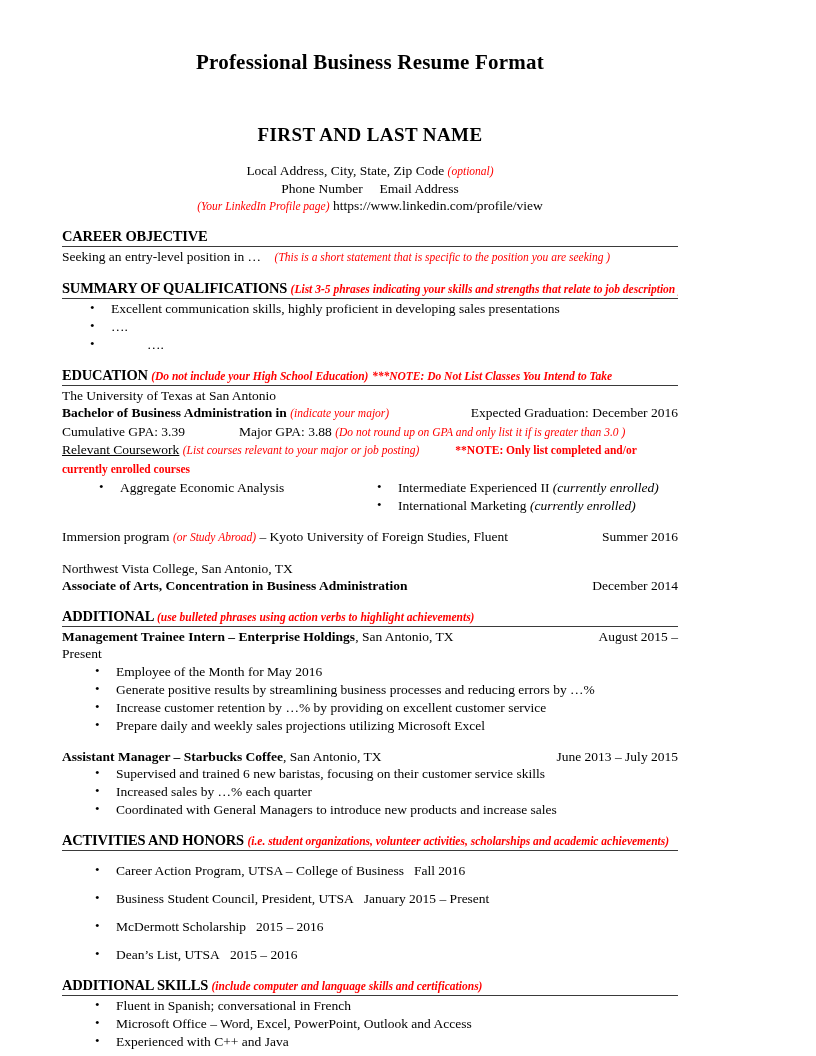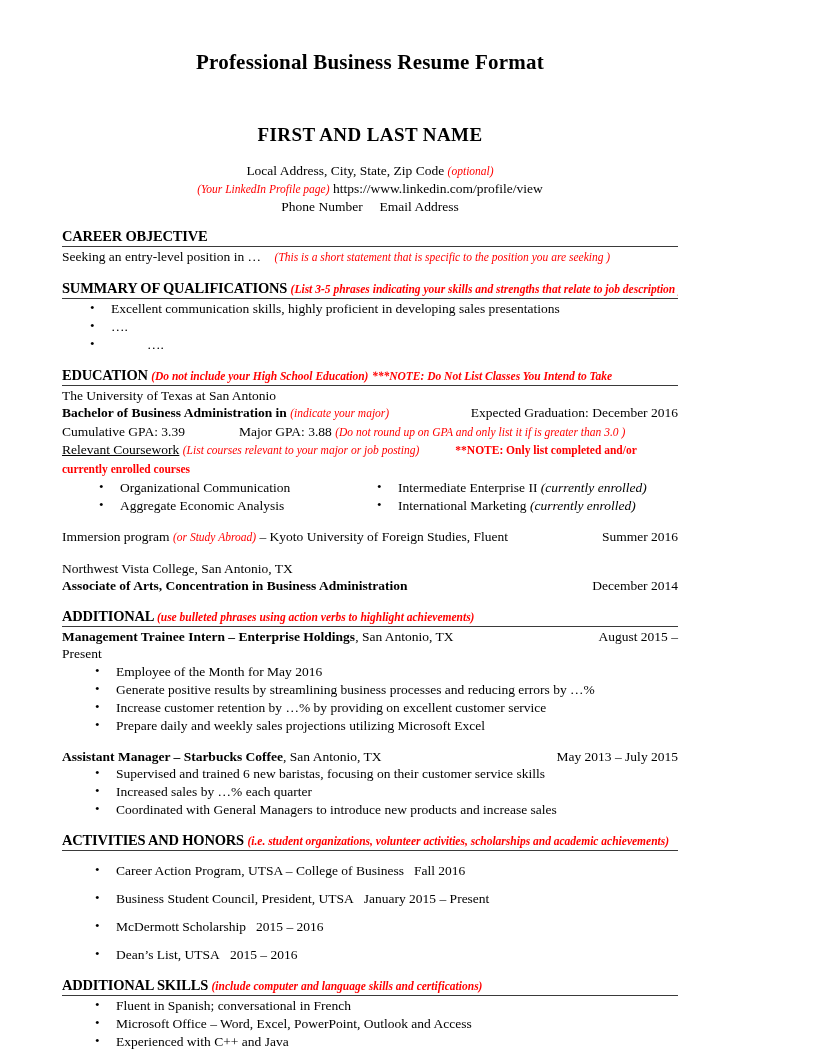--- a/index.html
+++ b/index.html
@@ -143,27 +143,27 @@
   <div class="doc-title">Professional Business Resume Format</div>
 
   <div class="name-header">FIRST AND LAST NAME</div>
 
   <div class="contact-block">
     <div class="contact-line">
       <span>Local Address, City, State, Zip Code</span>
       <span class="note">(optional)</span>
     </div>
     <div class="contact-line">
-      <span class="note">(Your LinkedIn Profile page)</span>
-      <span>https://www.linkedin.com/profile/view</span>
-    </div>
-    <div class="contact-line">
       <span>Phone Number</span>
       &nbsp;&nbsp;&nbsp;
       <span>Email Address</span>
+    </div>
+    <div class="contact-line">
+      <span class="note">(Your LinkedIn Profile page)</span>
+      <span>https://www.linkedin.com/profile/view</span>
     </div>
   </div>
 
   <div class="section">
     <div class="sec-head">
       <span>CAREER OBJECTIVE</span>
     </div>
     <div class="sec-body">
       <div class="line">
         <span>Seeking an entry-level position in …</span>
@@ -214,33 +214,29 @@
 
       <div class="line">
         <span class="ul">Relevant Coursework</span>
         <span class="note">(List courses relevant to your major or job posting)</span><span class="note-bold">**NOTE: Only list completed and/or currently enrolled courses</span>
       </div>
 
       <div class="course-cols">
         <div class="col left-col">
           <ul class="bul">
             <li>
-              <span>Organizational Communication</span>
-              <span class="it"></span>
-            </li>
-            <li>
               <span>Aggregate Economic Analysis</span>
               <span class="it"></span>
             </li>
           </ul>
         </div>
         <div class="col right-col">
           <ul class="bul">
             <li>
-              <span>Intermediate Enterprise II</span>
+              <span>Intermediate Experienced II</span>
               <span class="it">(currently enrolled)</span>
             </li>
             <li>
               <span>International Marketing</span>
               <span class="it">(currently enrolled)</span>
             </li>
           </ul>
         </div>
       </div>
 
@@ -289,21 +285,21 @@
         </ul>
       </div>
 
       <div class="gap-md"></div>
 
       <div>
         <div class="row">
           <div class="left">
             <span class="bold">Assistant Manager – Starbucks Coffee</span><span>, San Antonio, TX</span>
           </div>
-          <div class="right">May 2013 – July 2015</div>
+          <div class="right">June 2013 – July 2015</div>
         </div>
         <ul class="bul wide">
           <li><span>Supervised and trained 6 new baristas, focusing on their customer service skills</span></li>
           <li><span>Increased sales by …% each quarter</span></li>
           <li><span>Coordinated with General Managers to introduce new products and increase sales</span></li>
         </ul>
       </div>
 
     </div>
   </div>

